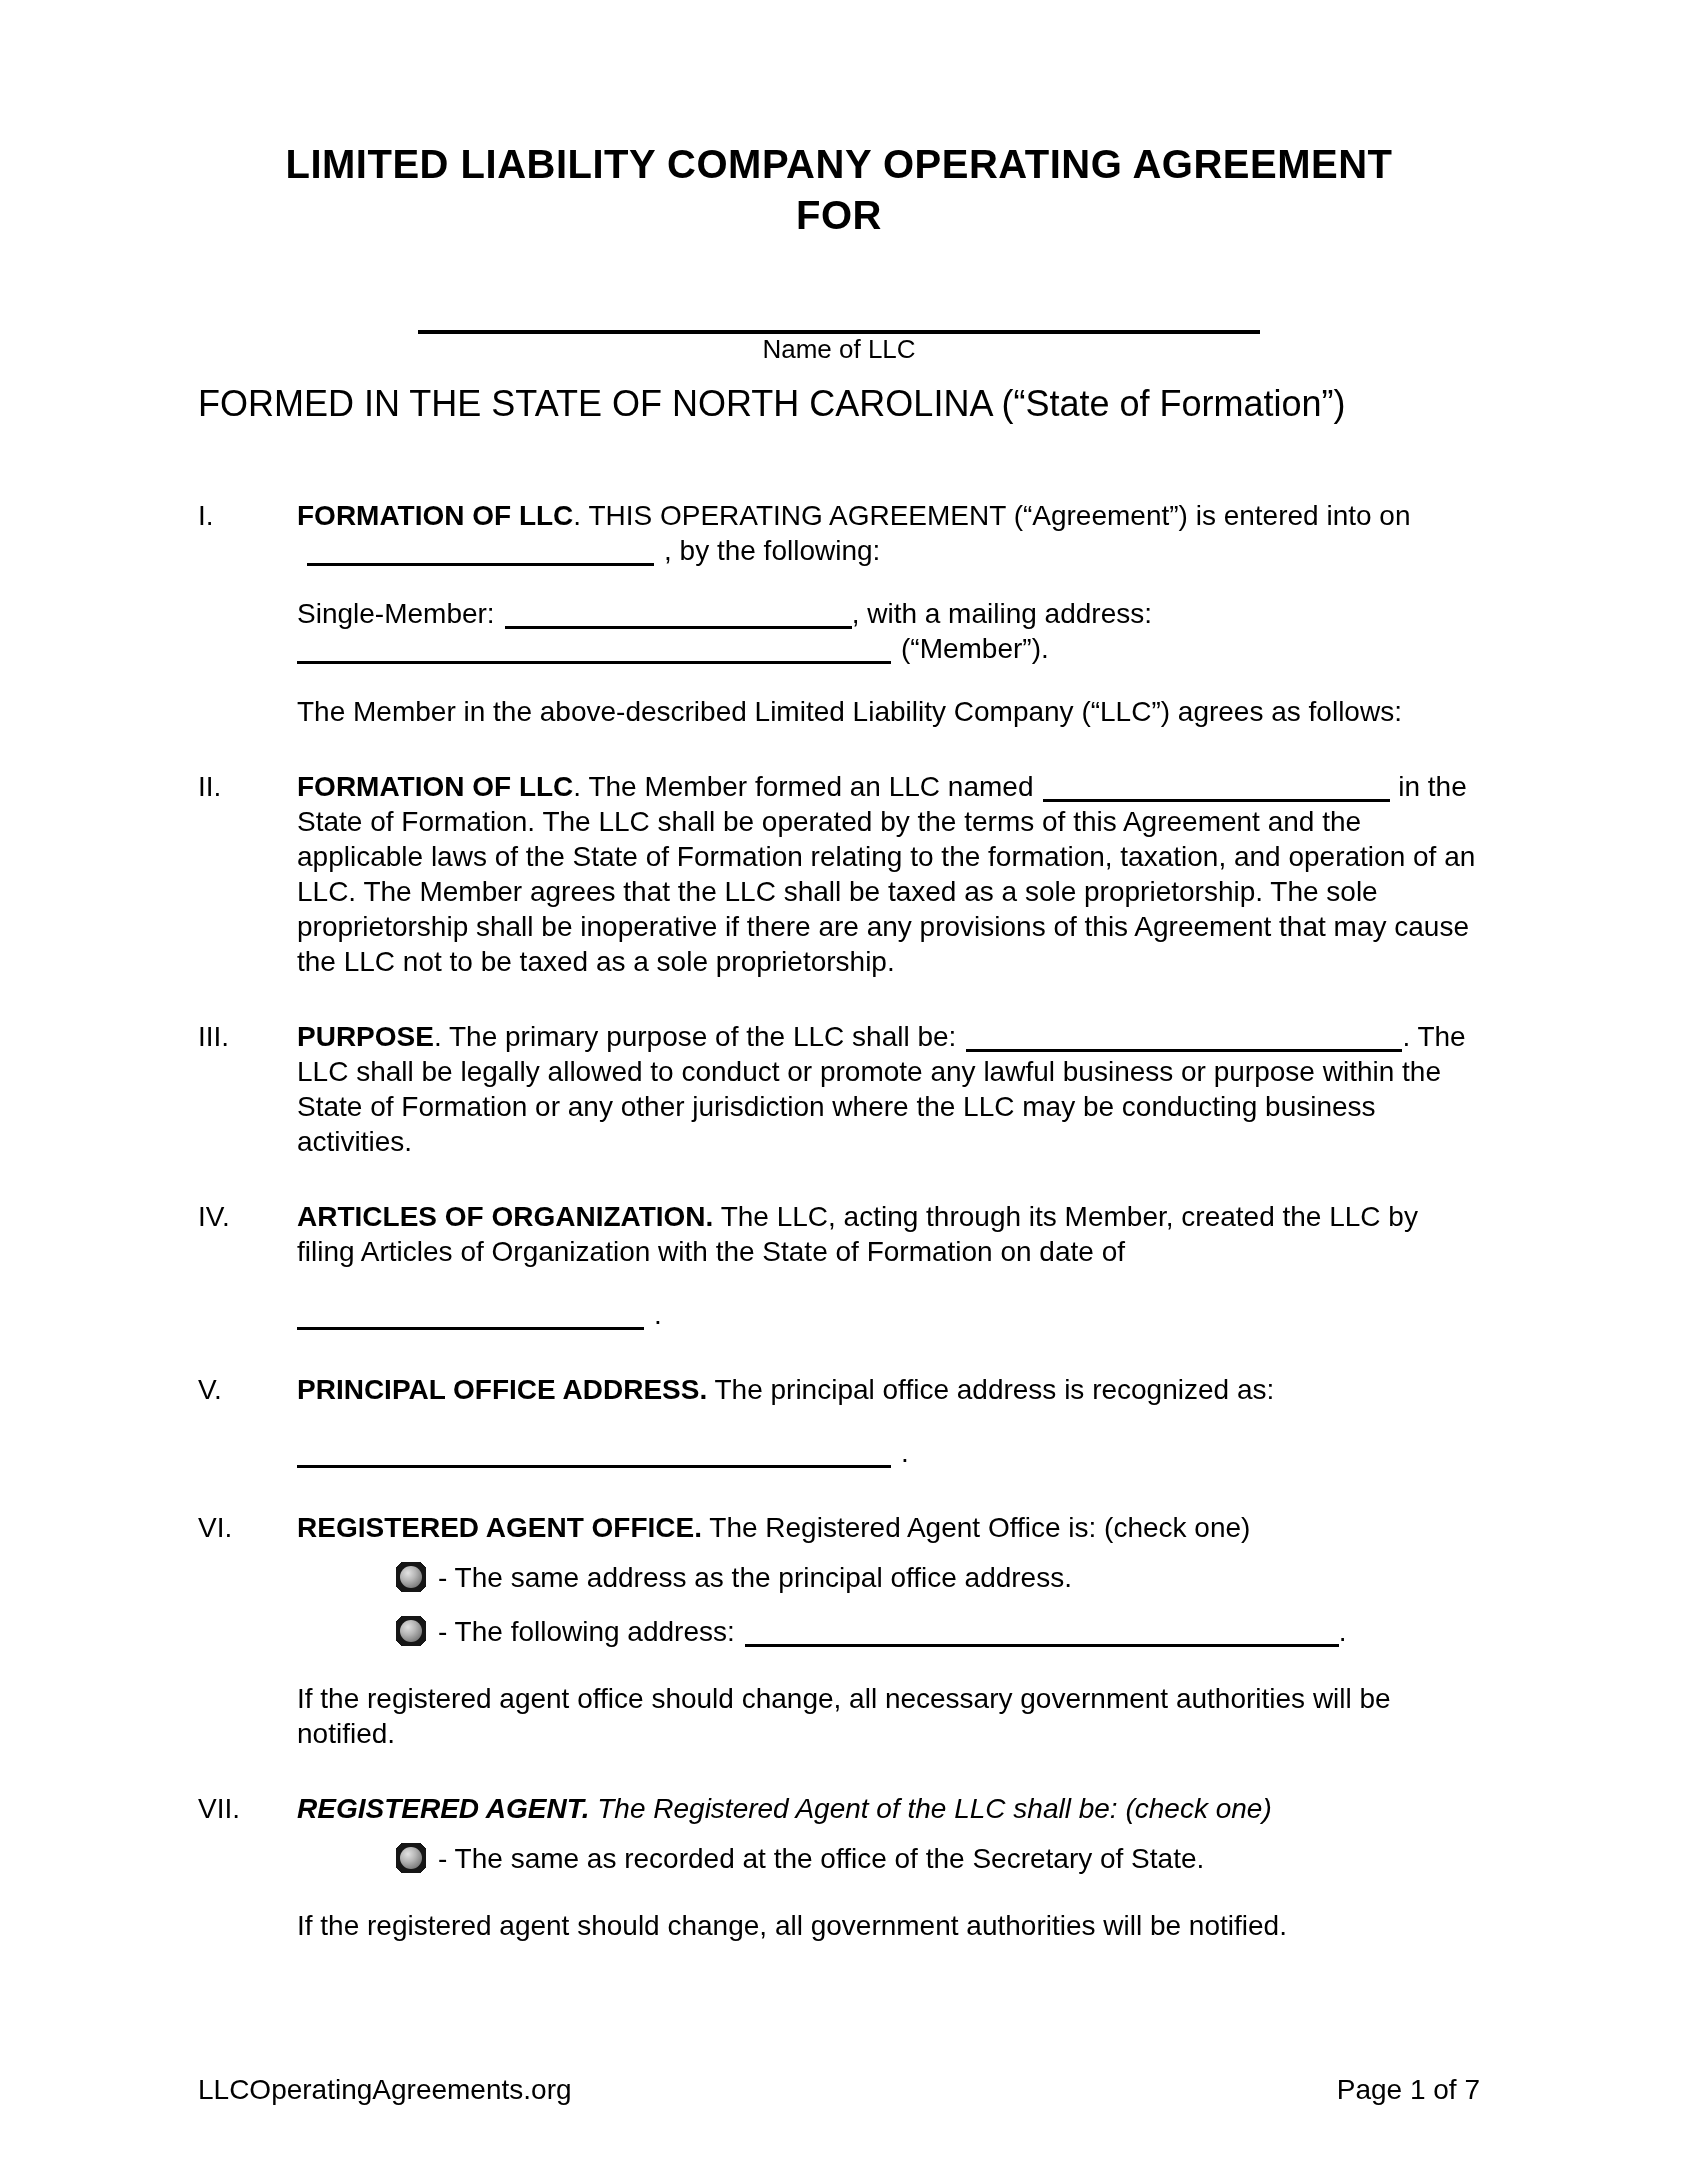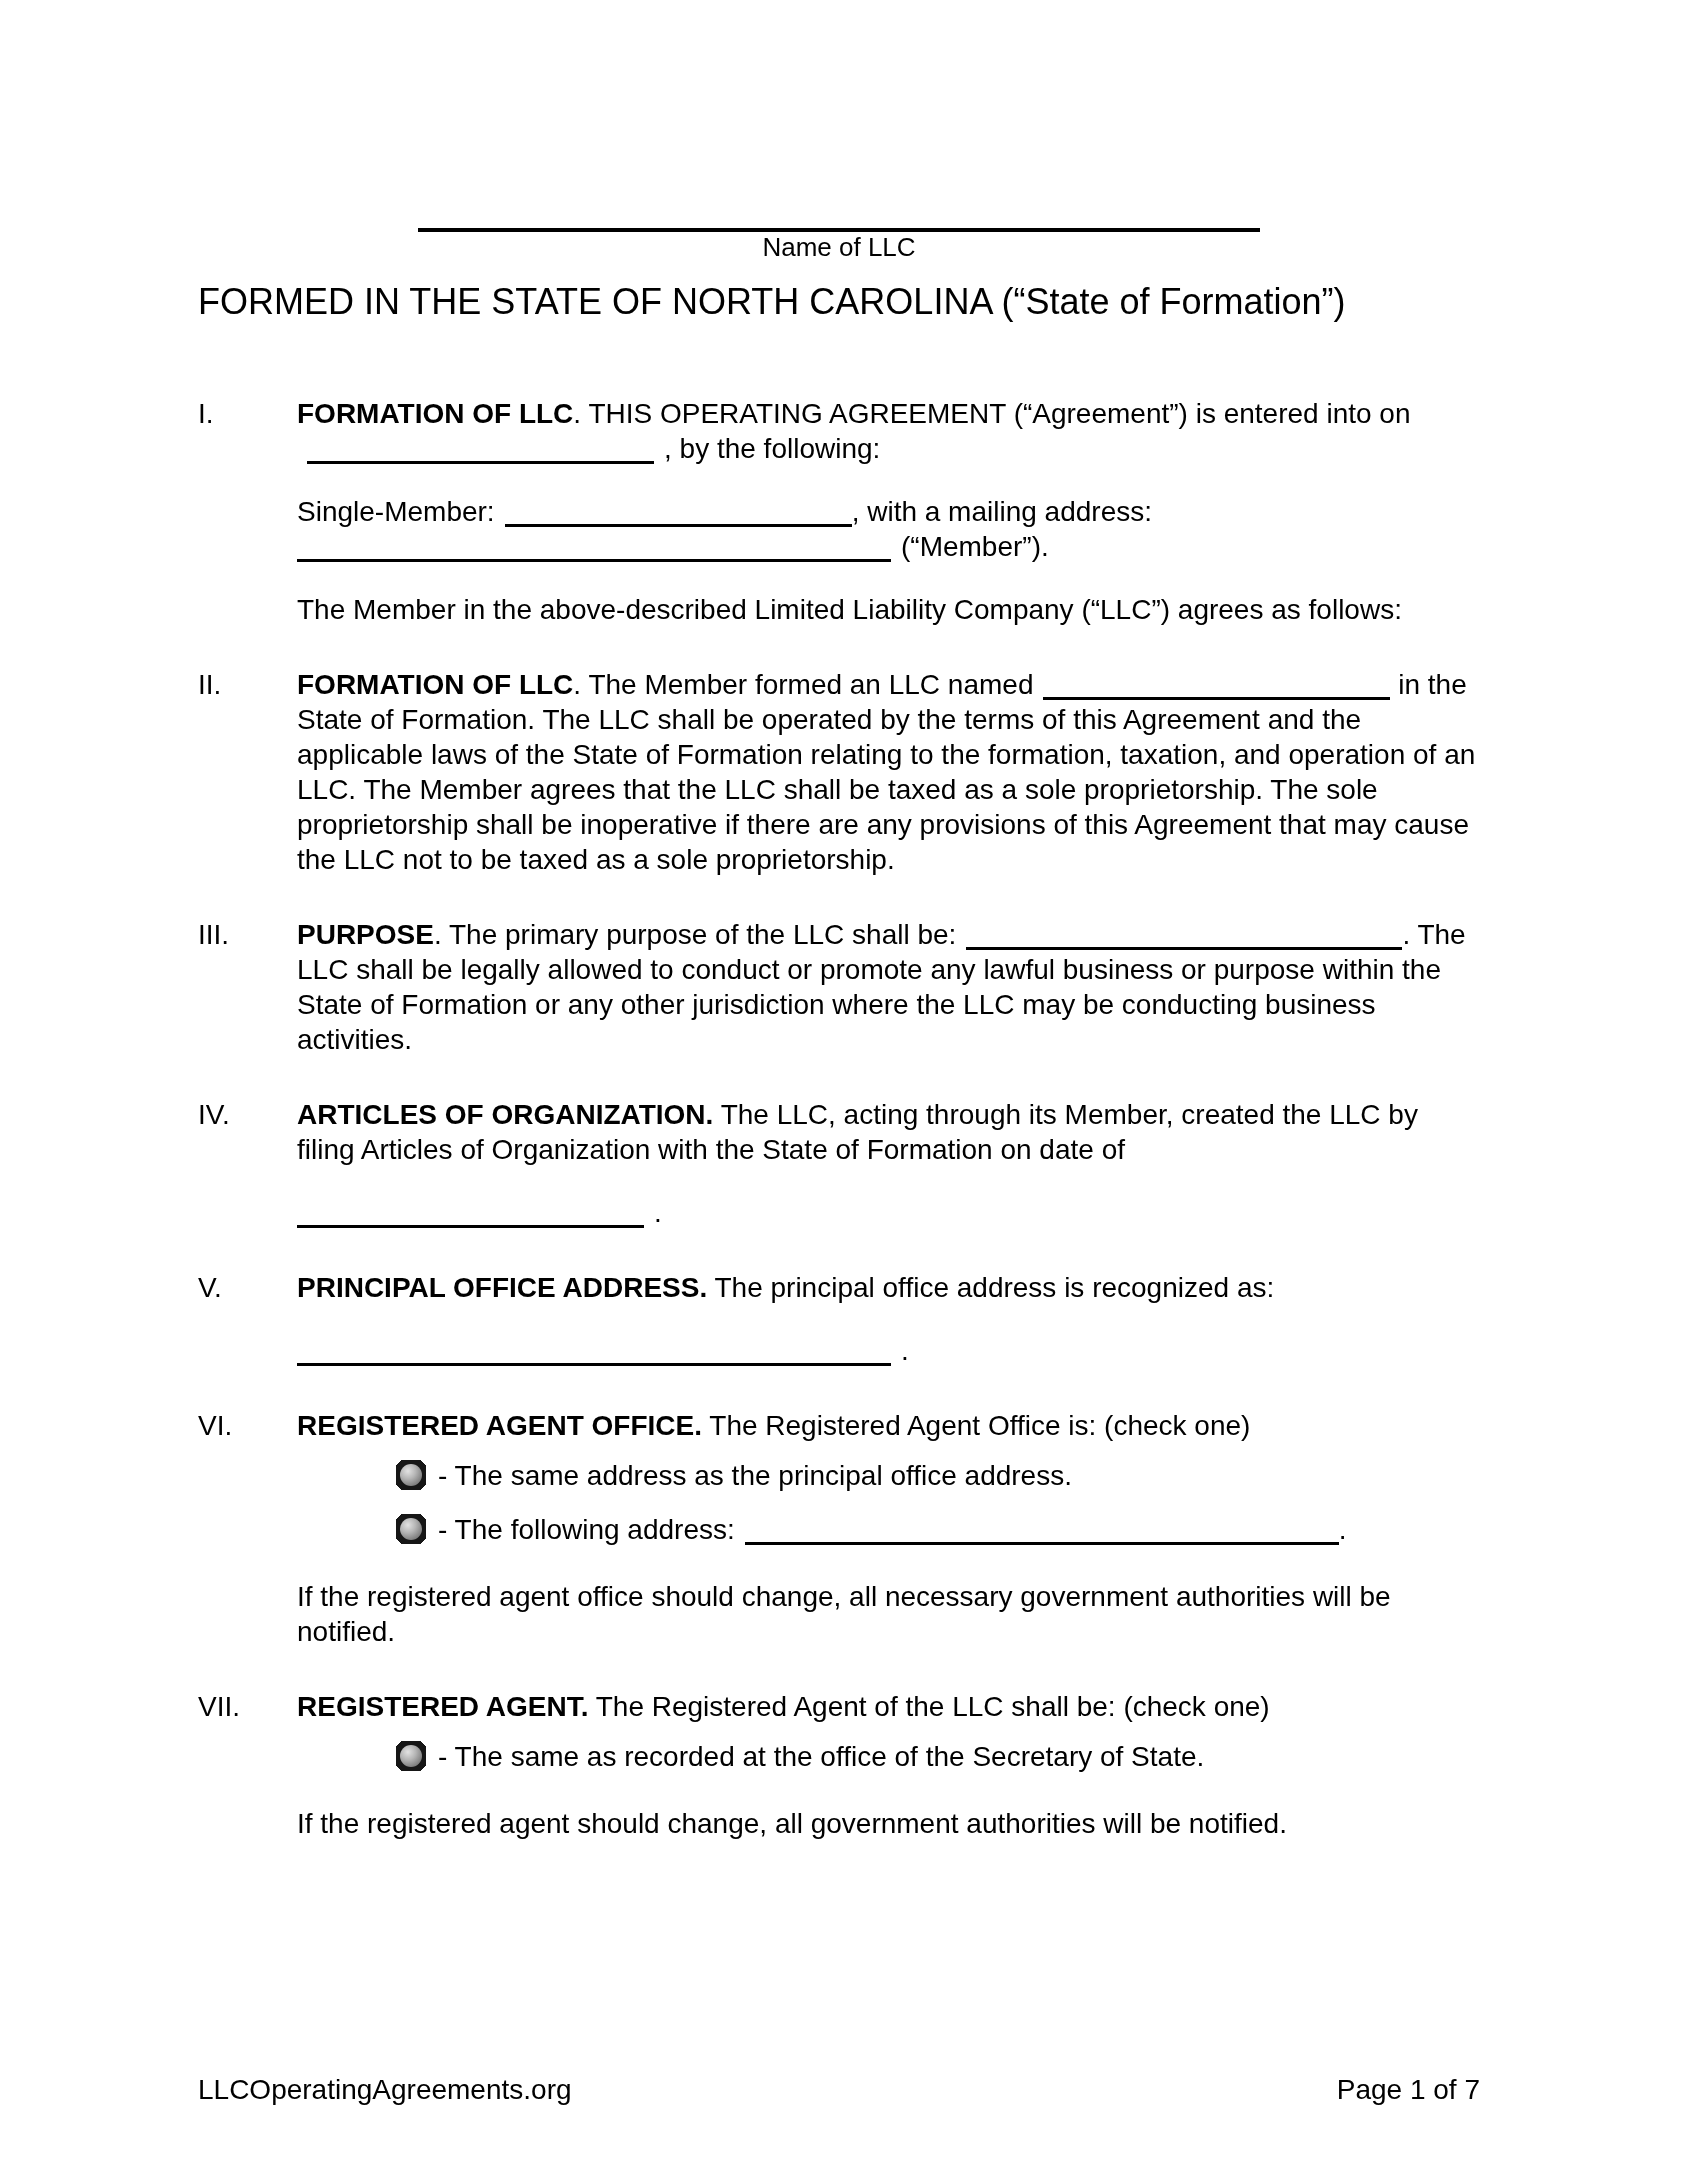--- a/index.html
+++ b/index.html
@@ -47,20 +47,24 @@
   .footer{
     position:absolute;left:198px;right:203px;bottom:71px;
     display:flex;justify-content:space-between;font-size:28px;line-height:35px;
   }
 </style>
 </head>
 <body>
 
 <div class="page">
 
+  <h1 class="doc-title">
+    <div>LIMITED LIABILITY COMPANY OPERATING AGREEMENT</div>
+    <div>FOR</div>
+  </h1>
 
   <div class="name-wrap">
     <div class="name-line"></div>
     <div class="name-label">Name of LLC</div>
   </div>
 
   <p class="formed">FORMED IN THE STATE OF NORTH CAROLINA (“State of Formation”)</p>
 
   <div class="sections">
 
@@ -109,21 +113,21 @@
         <p style="margin-bottom:6px;"><span class="bh">REGISTERED AGENT OFFICE.</span><span> The Registered Agent Office is: (check one)</span></p>
         <div class="opt"><span class="cb"></span><span>- The same address as the principal office address.</span></div>
         <div class="opt"><span class="cb"></span><span>- The following address:</span><span class="blank w600 ml"></span><span>.</span></div>
         <p style="margin-top:28px;">If the registered agent office should change, all necessary government authorities will be notified.</p>
       </div>
     </div>
 
     <div class="section">
       <div class="num">VII.</div>
       <div class="sec-body">
-        <p style="margin-bottom:4px;"><span class="bh">REGISTERED AGENT.</span><span> The Registered Agent of the LLC shall be: (check one)</span></p>
+        <p style="margin-bottom:4px;font-style:italic;"><span class="bh">REGISTERED AGENT.</span><span> The Registered Agent of the LLC shall be: (check one)</span></p>
         <div class="opt"><span class="cb"></span><span>- The same as recorded at the office of the Secretary of State.</span></div>
         <p style="margin-top:28px;">If the registered agent should change, all government authorities will be notified.</p>
       </div>
     </div>
 
   </div>
 
   <div class="footer">
     <span>LLCOperatingAgreements.org</span>
     <span>Page 1 of 7</span>

